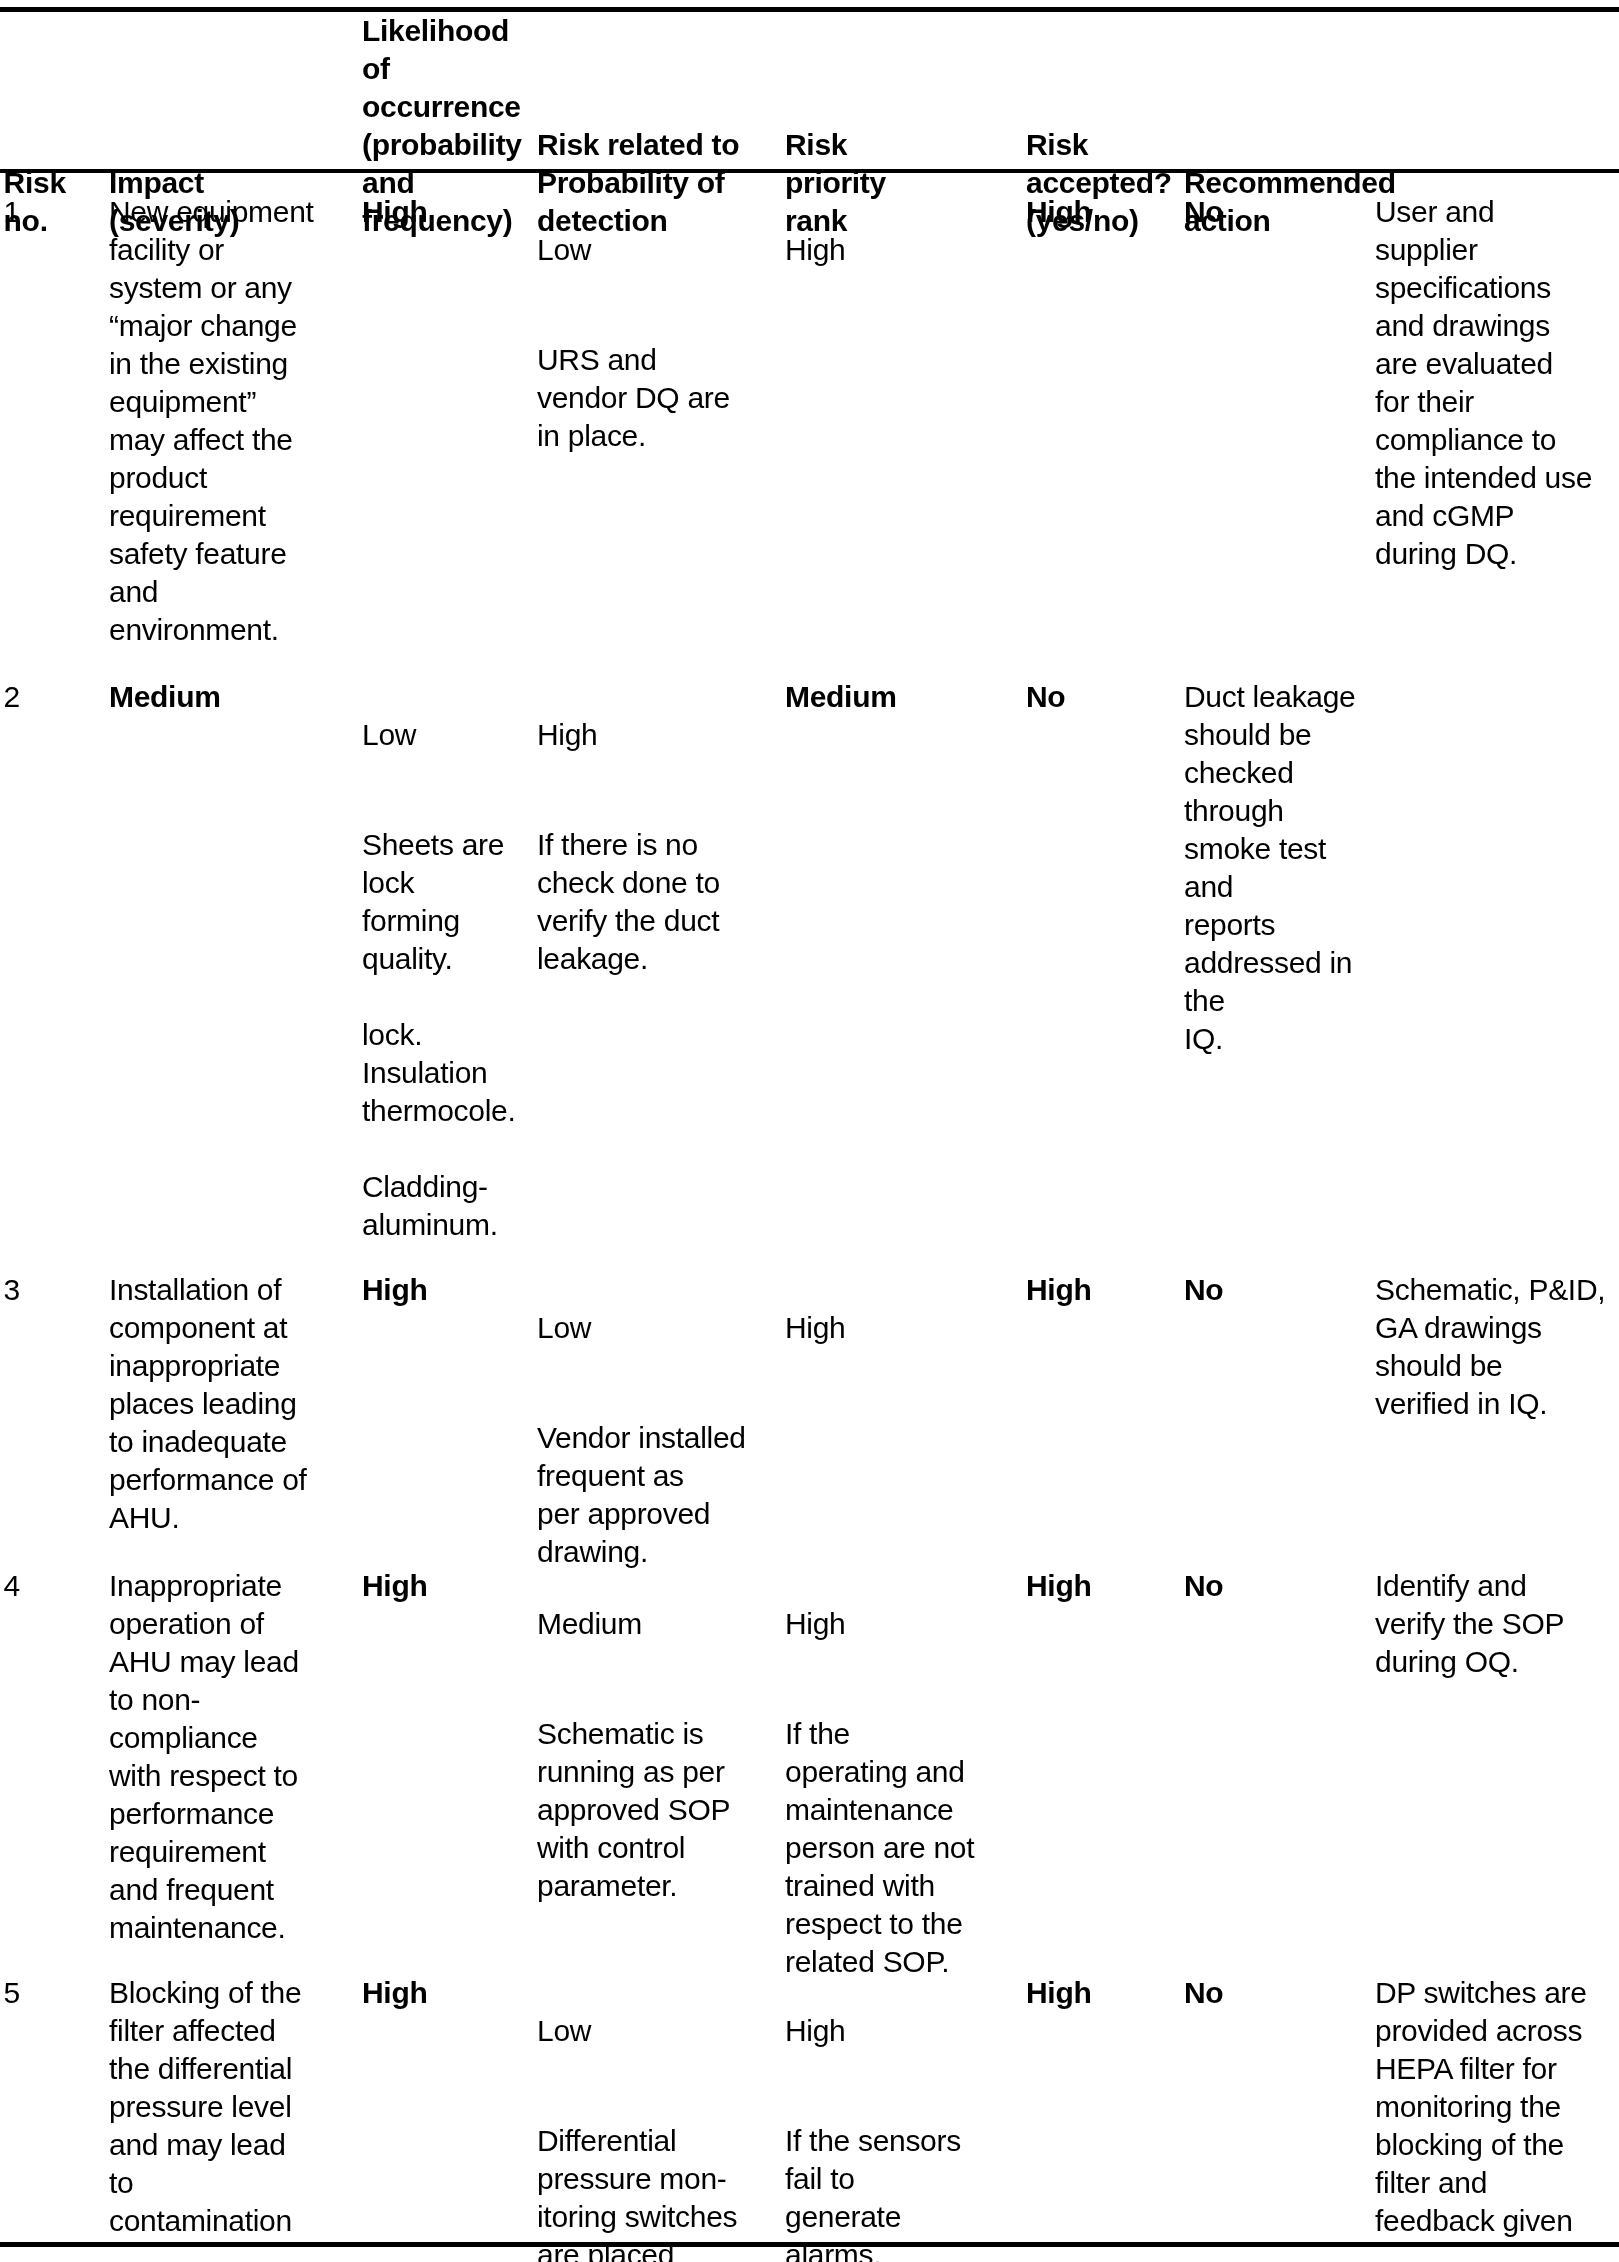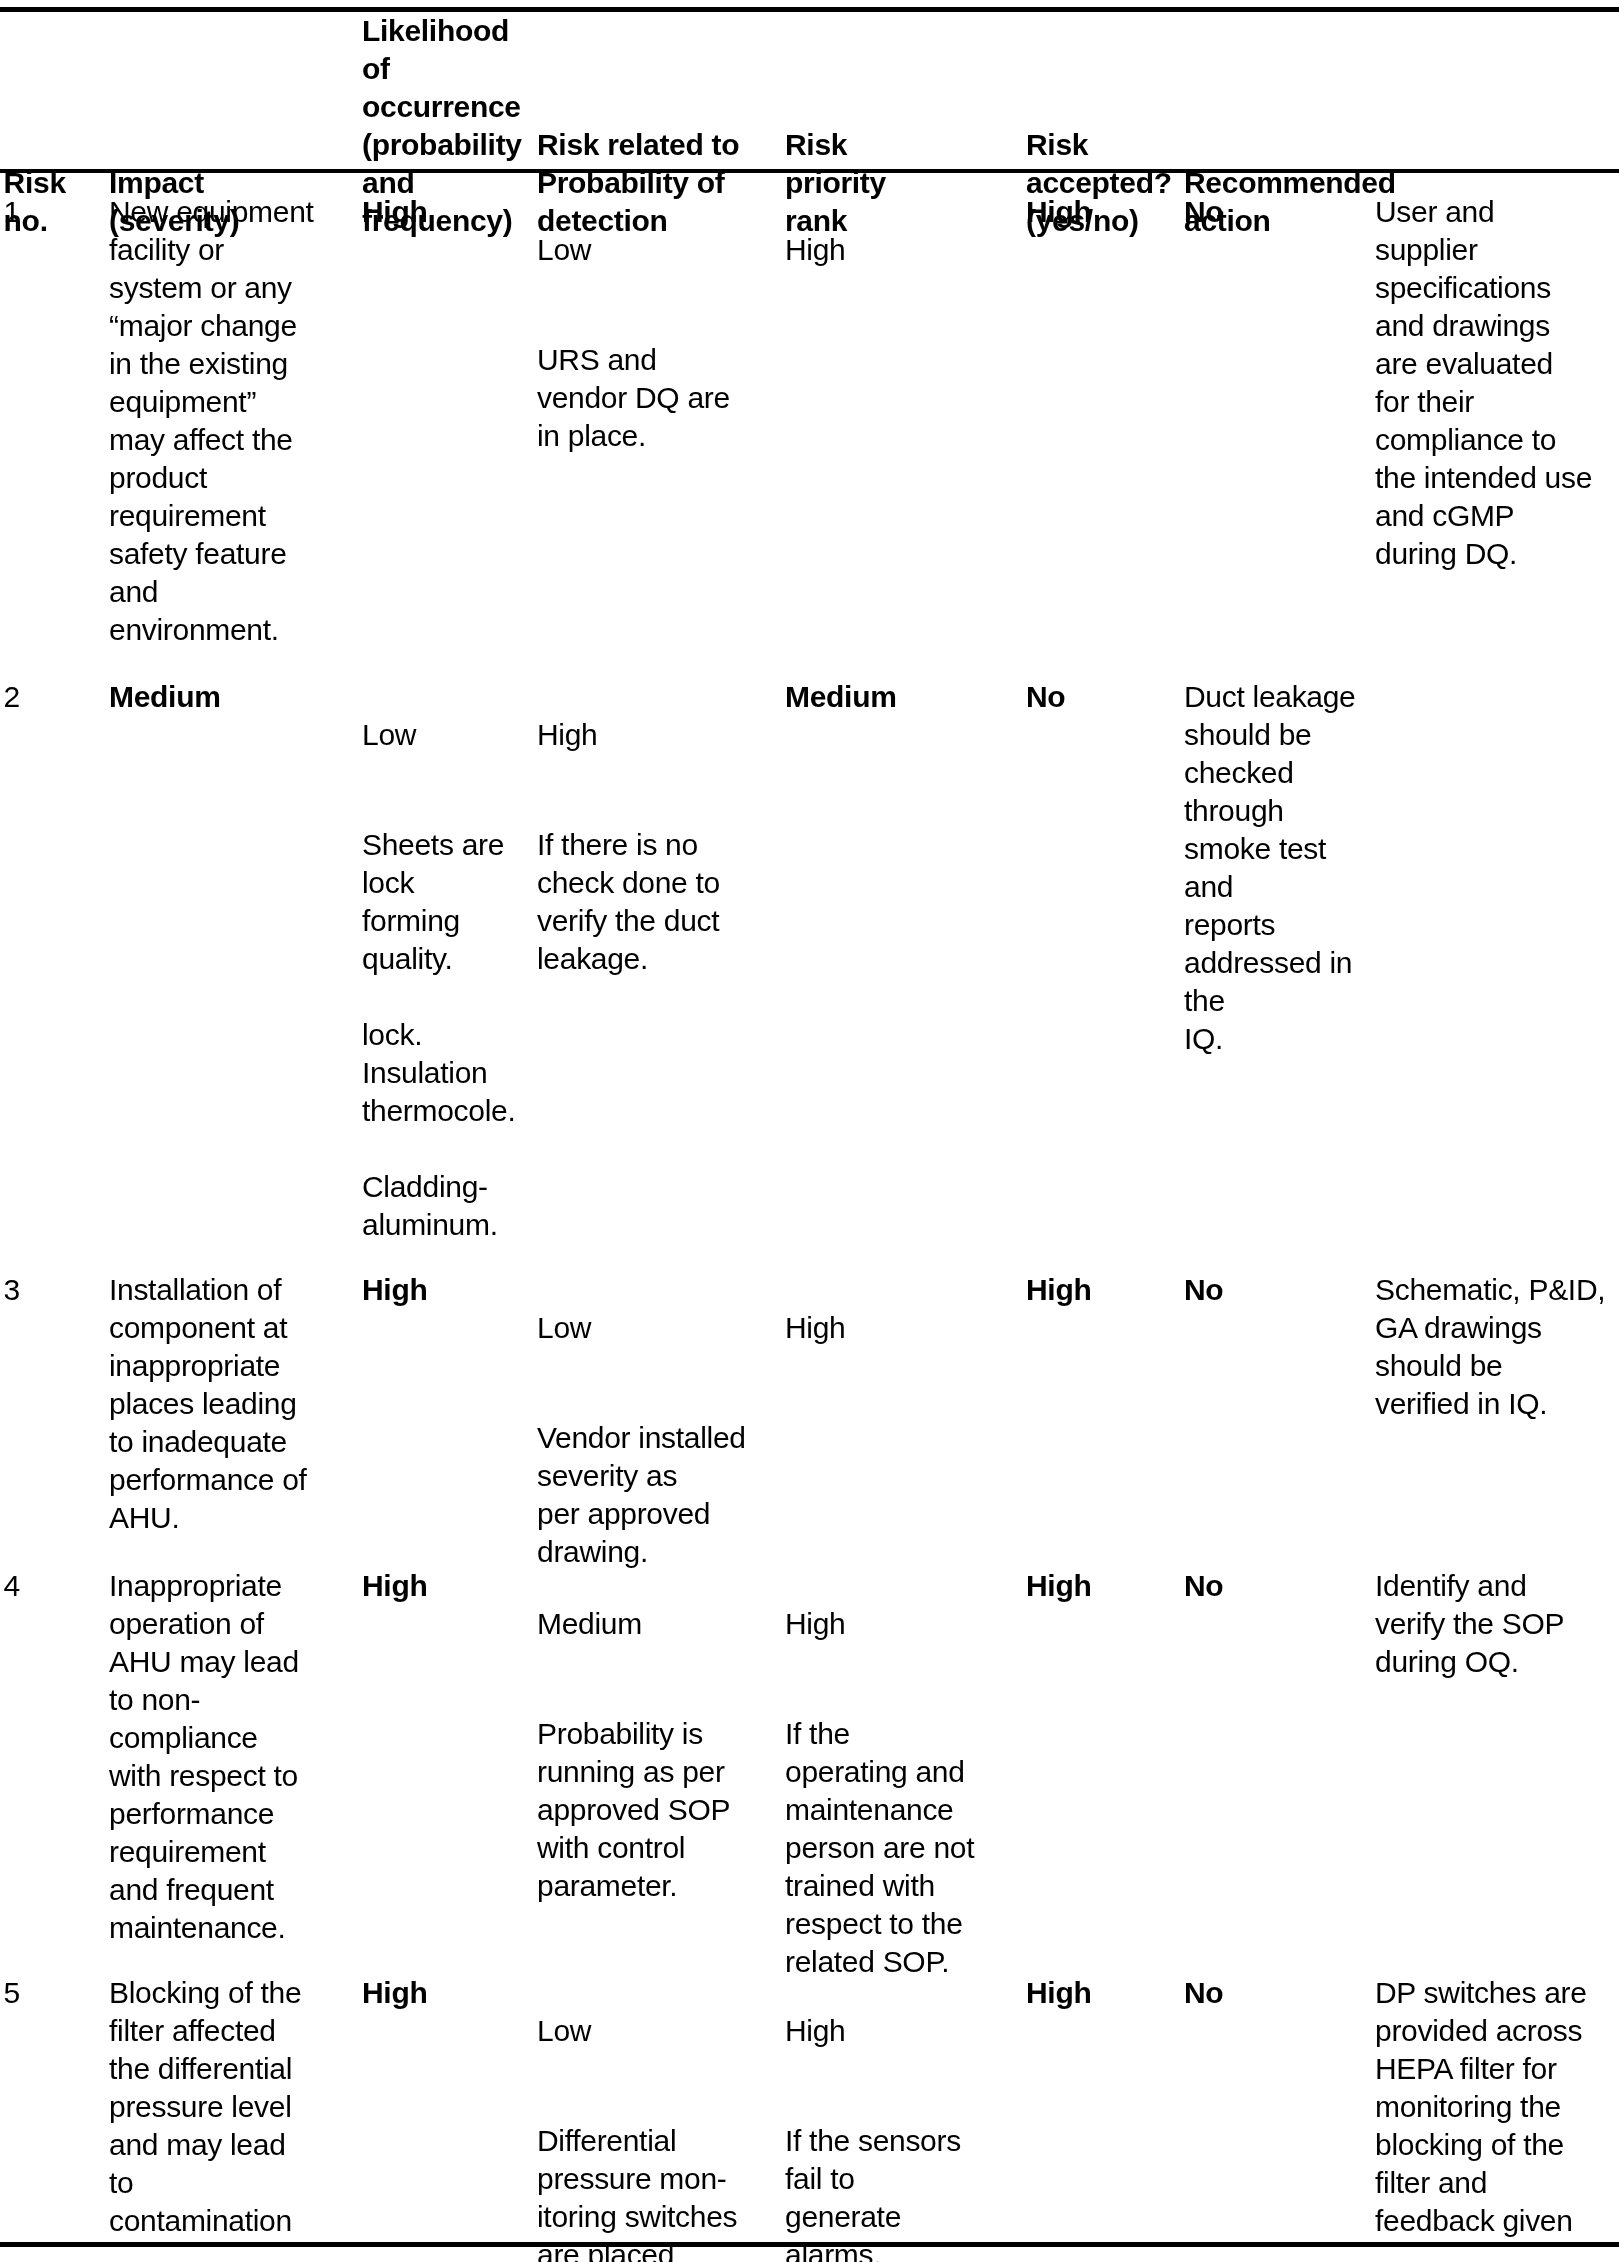--- a/index.html
+++ b/index.html
@@ -160,21 +160,21 @@
 component at
 inappropriate
 places leading
 to inadequate
 performance of
 AHU.</div>
     <div class="cell bold">High</div>
     <div class="cell">
       <div class="lvl">Low</div>
       <div class="note">Vendor installed
-severity as
+frequent as
 per approved
 drawing.</div>
     </div>
     <div class="cell">
       <div class="lvl">High</div>
     </div>
     <div class="cell bold">High</div>
     <div class="cell bold">No</div>
     <div class="cell">Schematic, P&amp;ID,
 GA drawings
@@ -190,21 +190,21 @@
 to non-
 compliance
 with respect to
 performance
 requirement
 and frequent
 maintenance.</div>
     <div class="cell bold">High</div>
     <div class="cell">
       <div class="lvl">Medium</div>
-      <div class="note">Probability is
+      <div class="note">Schematic is
 running as per
 approved SOP
 with control
 parameter.</div>
     </div>
     <div class="cell">
       <div class="lvl">High</div>
       <div class="note">If the
 operating and
 maintenance

